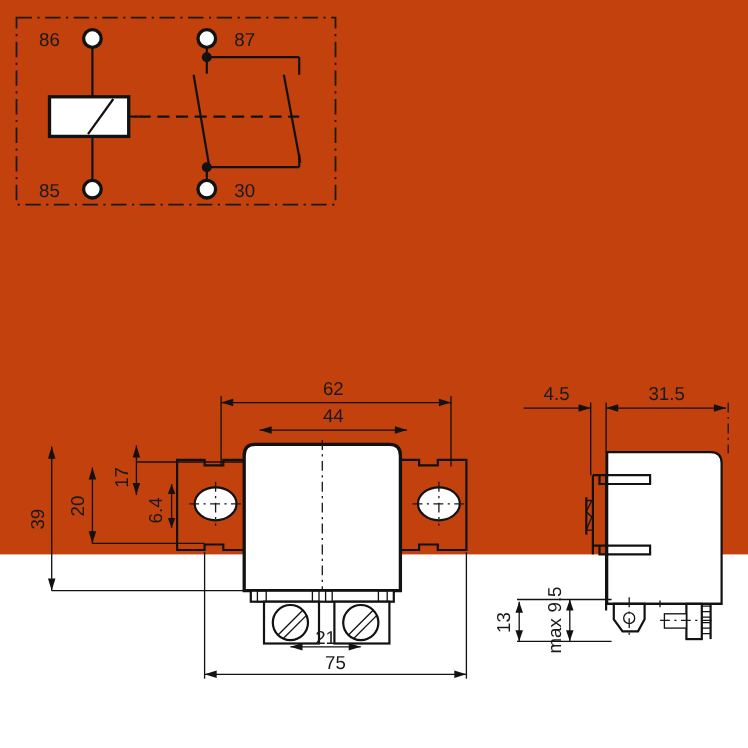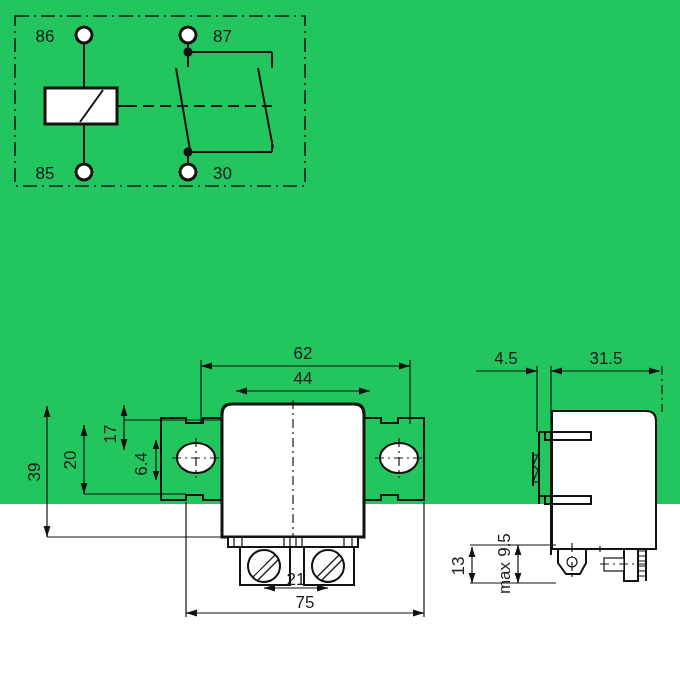--- a/index.html
+++ b/index.html
@@ -10,21 +10,21 @@
   body {
     width: 680px;
     height: 680px;
     font-family: "Liberation Sans", sans-serif;
     overflow: hidden;
   }
   #root {
     position: relative;
     width: 680px;
     height: 504px;
-    background: #22c55e;
+    background: #c2410c;
   }
   svg.drawing {
     position: absolute;
     top: 0;
     left: 0;
     width: 680px;
     height: 680px;
     display: block;
   }
   .ln {

